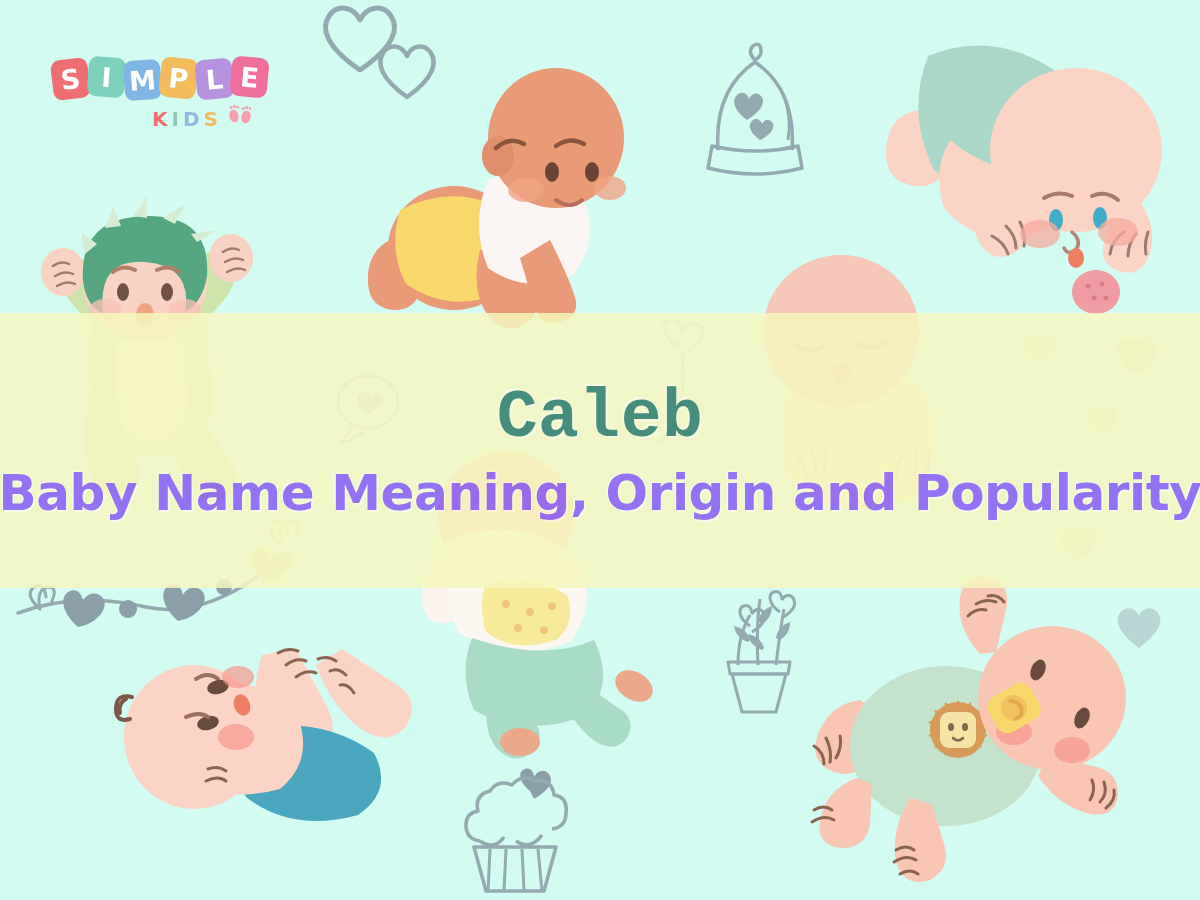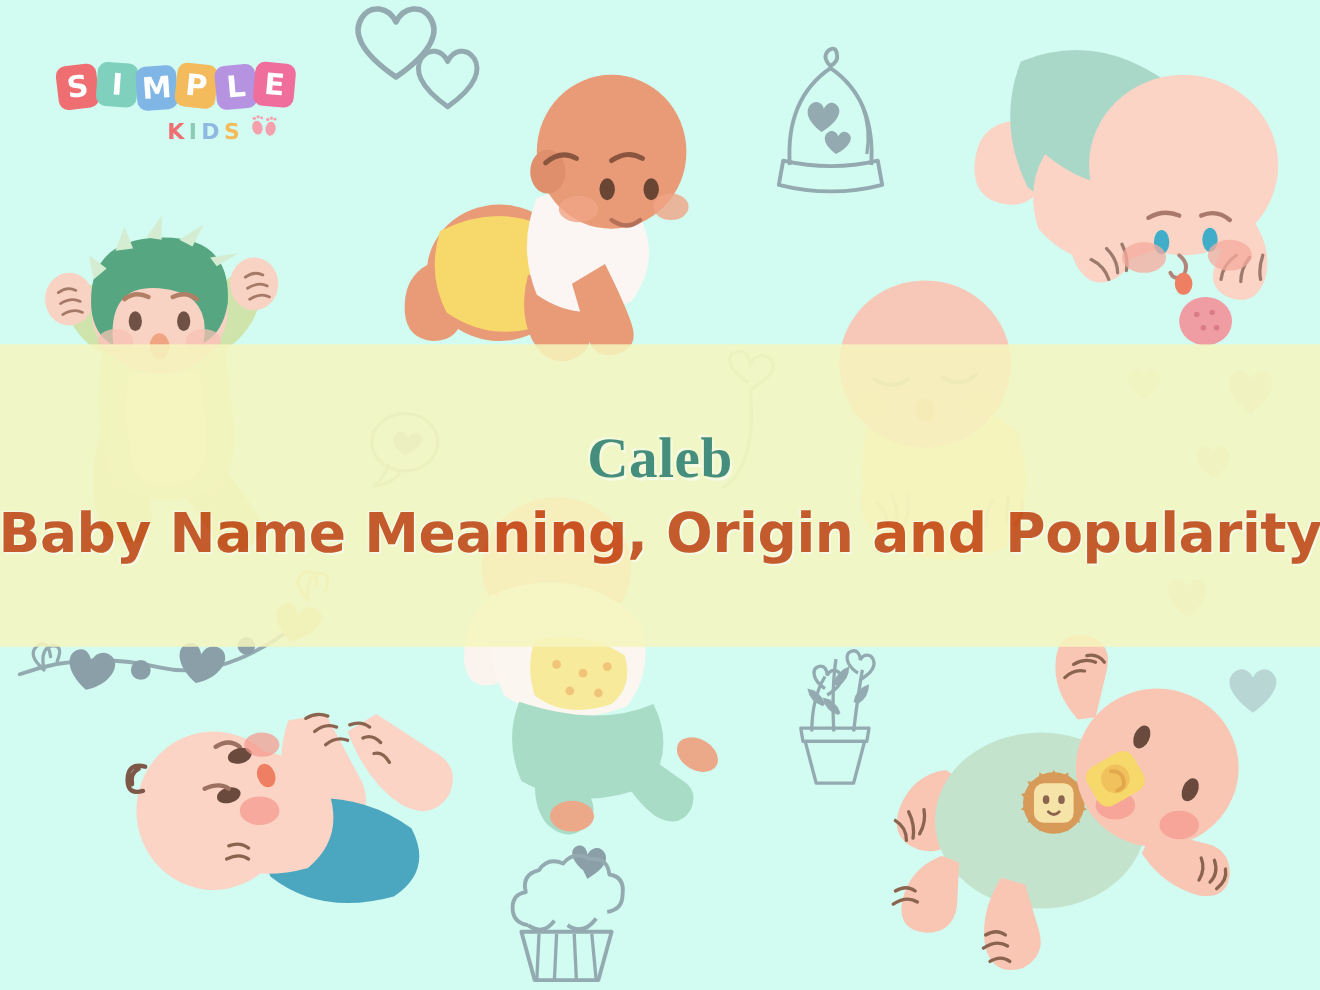--- a/index.html
+++ b/index.html
@@ -42,23 +42,23 @@
     top: 313px;
     width: 1200px;
     height: 275px;
     background: rgba(246,246,190,0.86);
     display: flex;
     flex-direction: column;
     align-items: center;
     justify-content: center;
   }
   #banner-title {
-    font-family: Liberation Serif, serif;
+    font-family: Liberation Mono, monospace;
     font-weight: bold;
-    font-size: 52px;
+    font-size: 68px;
     line-height: 1;
     color: #2f7d6b;
     letter-spacing: 0.5px;
     text-shadow:
       0 0 4px #f7f7c8, 0 0 4px #f7f7c8,
       2px 2px 0 rgba(255,255,255,0.75),
       -2px -2px 0 rgba(255,255,255,0.75);
     margin: 0 0 16px 0;
   }
   #banner-subtitle {
@@ -461,21 +461,21 @@
       </svg>
   </div>
   <div class="deco" style="left:1020px; top:330px; opacity:0.4;">
     <svg width="40" height="36" viewBox="0 0 40 36">
         <path d="M20 33 C5 22 3 13 8 8 C13 3 18 6 20 10 C22 6 27 3 32 8 C37 13 35 22 20 33 Z" fill="#cfd1a8"></path>
       </svg>
   </div>
 
   <div id="banner" style="background: rgb(246, 246, 190); opacity: 0.86;">
     <div id="banner-title" style="color: rgb(47, 125, 107);">Caleb</div>
-    <div id="banner-subtitle" style="color: #c2410c; text-align: right;">Baby Name Meaning, Origin and Popularity</div>
+    <div id="banner-subtitle" style="color: #8b5cf6; text-align: right;">Baby Name Meaning, Origin and Popularity</div>
   </div>
 
   <div id="logo">
     <div id="logo-blocks">
         <div class="logo-block" style="background: rgb(239, 110, 114); left: 0px; top: 4px; transform: rotate(-7deg);">S</div>
         <div class="logo-block" style="background: rgb(127, 209, 189); left: 36px; top: 2px; transform: rotate(4deg);">I</div>
         <div class="logo-block" style="background: rgb(127, 182, 230); left: 72px; top: 5px; transform: rotate(-4deg);">M</div>
         <div class="logo-block" style="background: rgb(243, 187, 92); left: 108px; top: 3px; transform: rotate(6deg);">P</div>
         <div class="logo-block" style="background: rgb(181, 147, 224); left: 144px; top: 4px; transform: rotate(-5deg);">L</div>
         <div class="logo-block" style="background: rgb(239, 110, 156); left: 179px; top: 2px; transform: rotate(5deg);">E</div>

